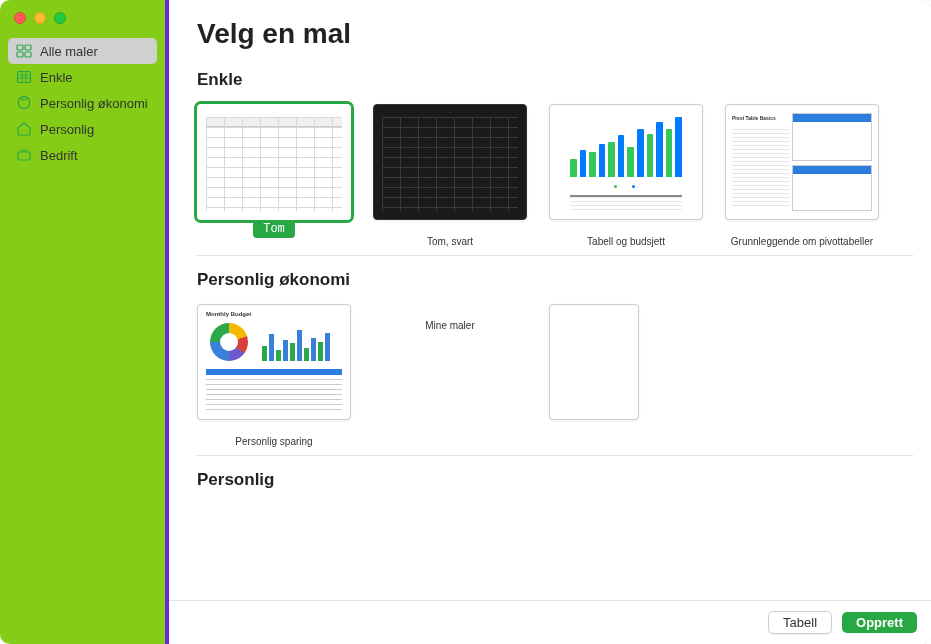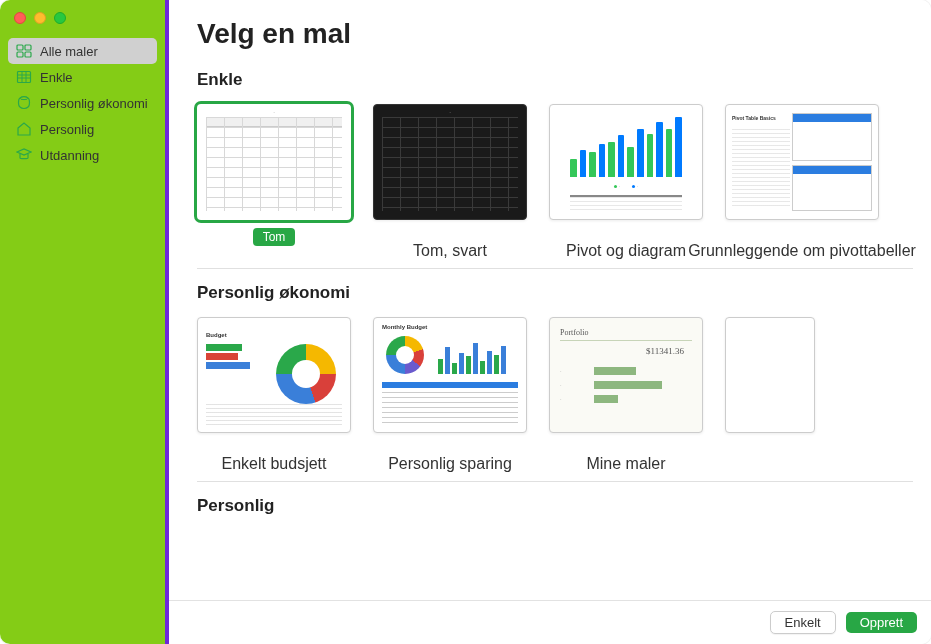--- a/index.html
+++ b/index.html
@@ -110,33 +110,33 @@
       background: #fff;
       position: relative;
       overflow: hidden;
       box-shadow: 0 1px 3px rgba(0,0,0,0.08);
     }
     .thumb.selected {
       box-shadow: 0 0 0 3px #28a745;
       border-color: transparent;
     }
     .template-label {
-      font-size: 16px;
+      font-size: 10px;
       color: #333;
-      margin-top: 22px;
+      margin-top: 16px;
       text-align: left;
       white-space: nowrap;
     }
     .label-badge {
       background: #28a745;
       color: #fff;
       padding: 2px 10px;
       border-radius: 4px;
       font-size: 12px;
-      margin-top: 8px;
+      font-family: Liberation Mono, monospace;
     }
     .footer {
       height: 44px;
       border-top: 1px solid #e2e2e2;
       display: flex;
       align-items: center;
       justify-content: flex-end;
       padding: 0 14px;
       gap: 10px;
       background: #fff;
@@ -150,21 +150,21 @@
     }
     .btn-secondary {
       background: #fff;
       color: #333;
       border: 1px solid #ccc;
       box-shadow: 0 1px 1px rgba(0,0,0,0.05);
     }
     .btn-primary {
       background: #28a745;
       color: #fff;
-      font-weight: 400;
+      font-weight: 700;
     }
 
     
     .thumb .mini-title {
       position: absolute;
       top: 4px;
       left: 50%;
       transform: translateX(-50%);
       font-size: 5px;
       color: #666;
@@ -477,30 +477,30 @@
 
       <div class="sidebar-item">
         <span class="sidebar-icon">
           <svg viewBox="0 0 16 16">
               <path d="M2 7 L8 2 L14 7 L14 14 L2 14 Z" fill="none" stroke="#2aa84a" stroke-width="1.2"></path>
             </svg>
         </span>
         <span>Personlig</span>
       </div>
 
-
       <div class="sidebar-item">
         <span class="sidebar-icon">
           <svg viewBox="0 0 16 16">
-              <path d="M1 5 L8 2 L15 5 L8 8 Z" fill="none" stroke="#2aa84a" stroke-width="1.2"></path>
-              <path d="M4 7 L4 11 C4 12, 12 12, 12 11 L12 7" fill="none" stroke="#2aa84a" stroke-width="1.2"></path>
+              <rect x="2" y="5" width="12" height="8" rx="1" fill="none" stroke="#2aa84a" stroke-width="1.2"></rect>
+              <path d="M6 5 L6 3 L10 3 L10 5" fill="none" stroke="#2aa84a" stroke-width="1.2"></path>
             </svg>
         </span>
-        <span>Utdanning</span>
+        <span>Bedrift</span>
       </div>
+
 
     </div>
   </div>
 
   <div class="main">
     <div class="content">
       <div class="title">Velg en mal</div>
 
       <div class="section-title">Enkle</div>
       <div class="template-row">
@@ -537,51 +537,40 @@
                 <div class="bar blue" style="height:92%"></div>
               <div class="bar green" style="height:80%"></div>
                 <div class="bar blue" style="height:100%"></div>
             </div>
             <div class="legend-row">
               <span><span class="legend-dot" style="background:#34c759"></span>·</span>
               <span><span class="legend-dot" style="background:#007aff"></span>·</span>
             </div>
             <div class="mini-table"></div>
           </div>
-          <div class="template-label">Pivot og diagram</div>
+          <div class="template-label">Tabell og budsjett</div>
         </div>
 
         <div class="template-item">
           <div class="thumb">
             <div class="pivot-left">Pivot Table Basics</div>
             <div class="pivot-text"></div>
             <div class="pivot-right-top"></div>
             <div class="pivot-right-bottom"></div>
           </div>
           <div class="template-label">Grunnleggende om pivottabeller</div>
         </div>
 
       </div>
 
       <div class="section-divider"></div>
 
       <div class="section-title">Personlig økonomi</div>
       <div class="template-row">
 
-        <div class="template-item">
-          <div class="thumb">
-            <div class="budget-title">Budget</div>
-            <div class="budget-green-bar"></div>
-            <div class="budget-red-bar"></div>
-            <div class="budget-blue-bar"></div>
-            <div class="donut"></div>
-            <div class="budget-bottom"></div>
-          </div>
-          <div class="template-label">Enkelt budsjett</div>
-        </div>
 
         <div class="template-item">
           <div class="thumb">
             <div class="mb-title">Monthly Budget</div>
             <div class="mb-donut"></div>
             <div class="mb-bars">
               <div class="b" style="height:40%;background:#2aa84a"></div>
               <div class="b" style="height:70%;background:#3a7fd9"></div>
               <div class="b" style="height:30%;background:#2aa84a"></div>
               <div class="b" style="height:55%;background:#3a7fd9"></div>
@@ -592,39 +581,20 @@
               <div class="b" style="height:50%;background:#2aa84a"></div>
               <div class="b" style="height:75%;background:#3a7fd9"></div>
             </div>
             <div class="mb-table"></div>
           </div>
           <div class="template-label">Personlig sparing</div>
         </div>
 
 
         <div class="template-item">
-          <div class="thumb" style="background:#fafaf5">
-            <div class="pf-title">Portfolio</div>
-            <div class="pf-line"></div>
-            <div class="pf-amount">$11341.36</div>
-            <div class="pf-bars">
-              <div class="pf-bar-row">
-                  <div class="pf-bar-label">·</div>
-                  <div class="pf-bar-fill" style="width:42px"></div>
-                </div>
-              <div class="pf-bar-row">
-                  <div class="pf-bar-label">·</div>
-                  <div class="pf-bar-fill" style="width:68px"></div>
-                </div>
-              <div class="pf-bar-row">
-                  <div class="pf-bar-label">·</div>
-                  <div class="pf-bar-fill" style="width:24px"></div>
-                </div>
-            </div>
-          </div>
           <div class="template-label">Mine maler</div>
         </div>
 
         <div class="template-item" style="width:90px">
           <div class="thumb" style="width:90px">
             
             
             
           </div>
 
@@ -633,17 +603,17 @@
       </div>
 
       <div class="section-divider"></div>
 
       <div class="section-title">Personlig</div>
       <div style="height:30px"></div>
 
     </div>
 
     <div class="footer">
-      <button class="btn btn-secondary">Enkelt</button>
+      <button class="btn btn-secondary">Tabell</button>
       <button class="btn btn-primary">Opprett</button>
     </div>
   </div>
 </div>
 
 </body></html>

